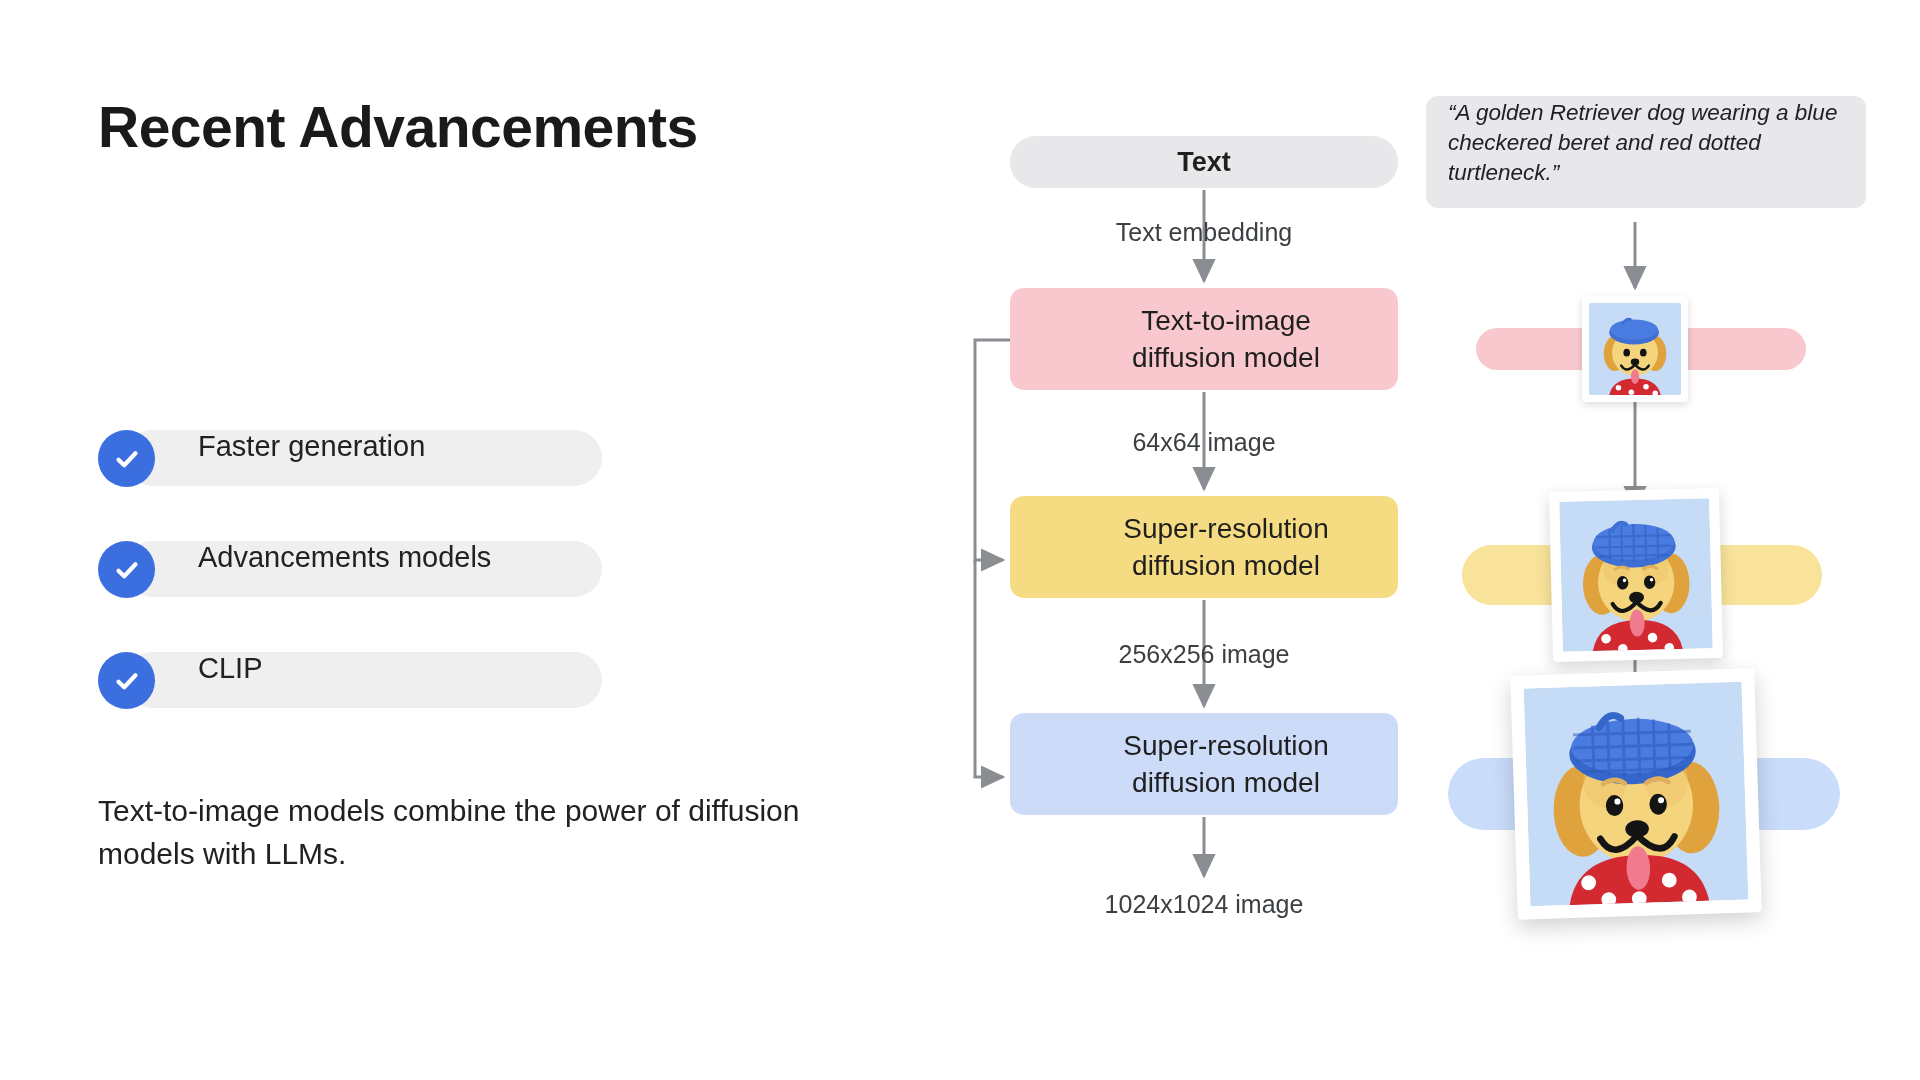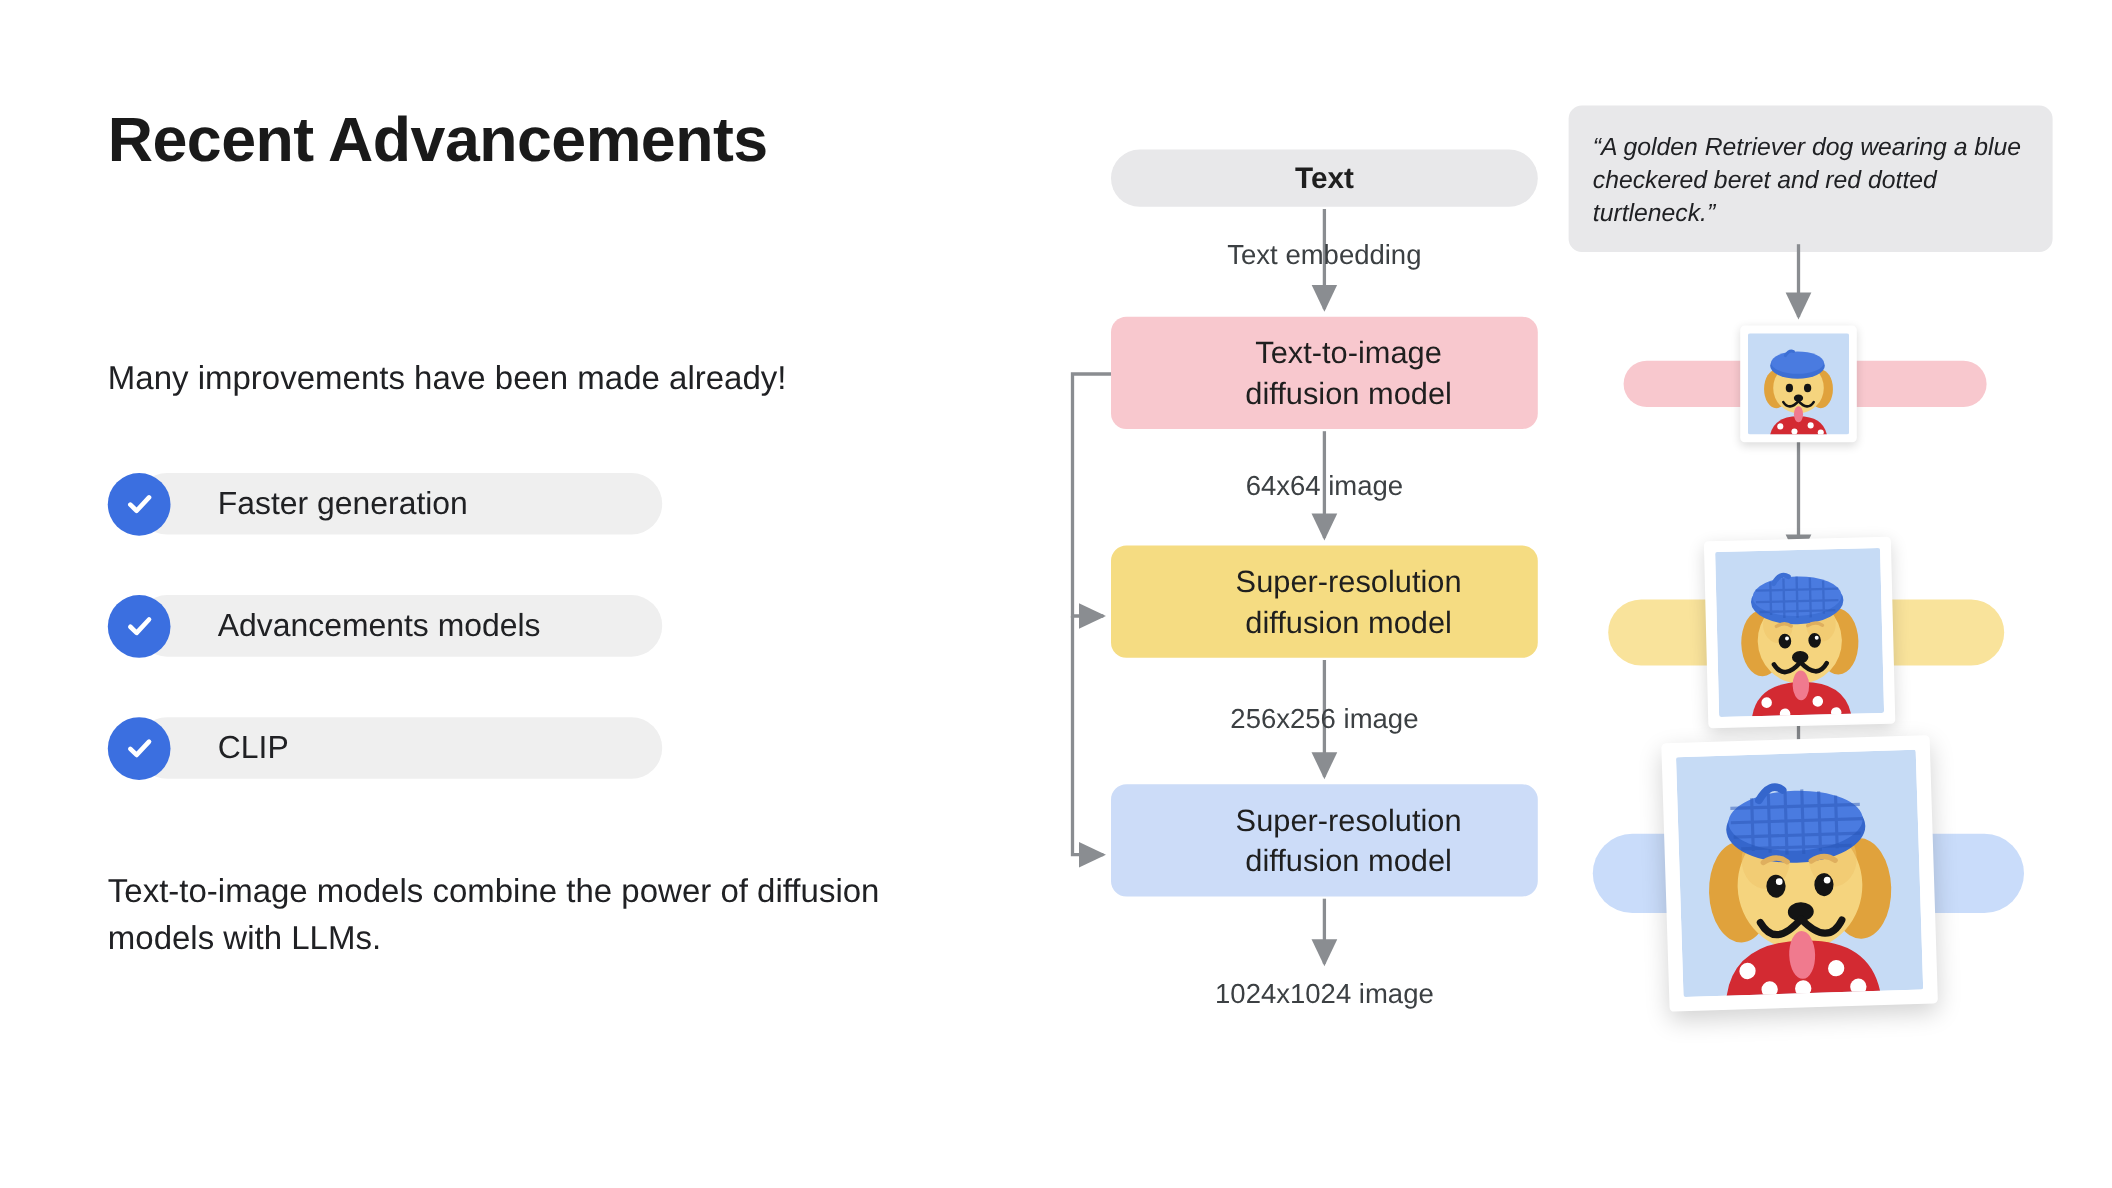--- a/index.html
+++ b/index.html
@@ -51,21 +51,20 @@
     left: 98px;
     top: 430px;
     width: 510px;
   }
 
   .check-item {
     position: relative;
     height: 56px;
     margin-bottom: 55px;
     display: flex;
-    align-items: center;
   }
 
   .check-pill {
     position: absolute;
     left: 26px;
     top: 0;
     width: 478px;
     height: 56px;
     background: #EFEFEF;
     border-radius: 28px;
@@ -176,21 +175,21 @@
     top: 0;
     width: 480px;
     height: 1080px;
   }
 
   .prompt-card {
     position: absolute;
     left: 6px;
     top: 96px;
     width: 440px;
-    padding: 23px 22px 20px 22px;
+    padding: 2px 22px 20px 22px;
     background: #E8E8EA;
     border-radius: 12px;
     font-size: 22.5px;
     font-style: italic;
     line-height: 1.33;
     color: #202124;
   }
 
   .out-stage {
     position: absolute;
@@ -245,21 +244,20 @@
 </style>
 </head>
 <body>
 
 <div id="slide">
 
   <div class="left-col">
     <h1 class="page-title">Recent Advancements</h1>
   </div>
 
-  <p class="lead-text">Many improvements have been made already!</p>
 
   <div class="check-list">
 
     <div class="check-item">
       <div class="check-pill"></div>
       <div class="check-badge">
         <svg width="32" height="32" viewBox="0 0 32 32" aria-hidden="true">
           <path d="M7.5 16.8 L13.2 22.3 L24.5 10.2" fill="none" stroke="#FFFFFF" stroke-width="4.2" stroke-linecap="round" stroke-linejoin="round"></path>
         </svg>
       </div>

